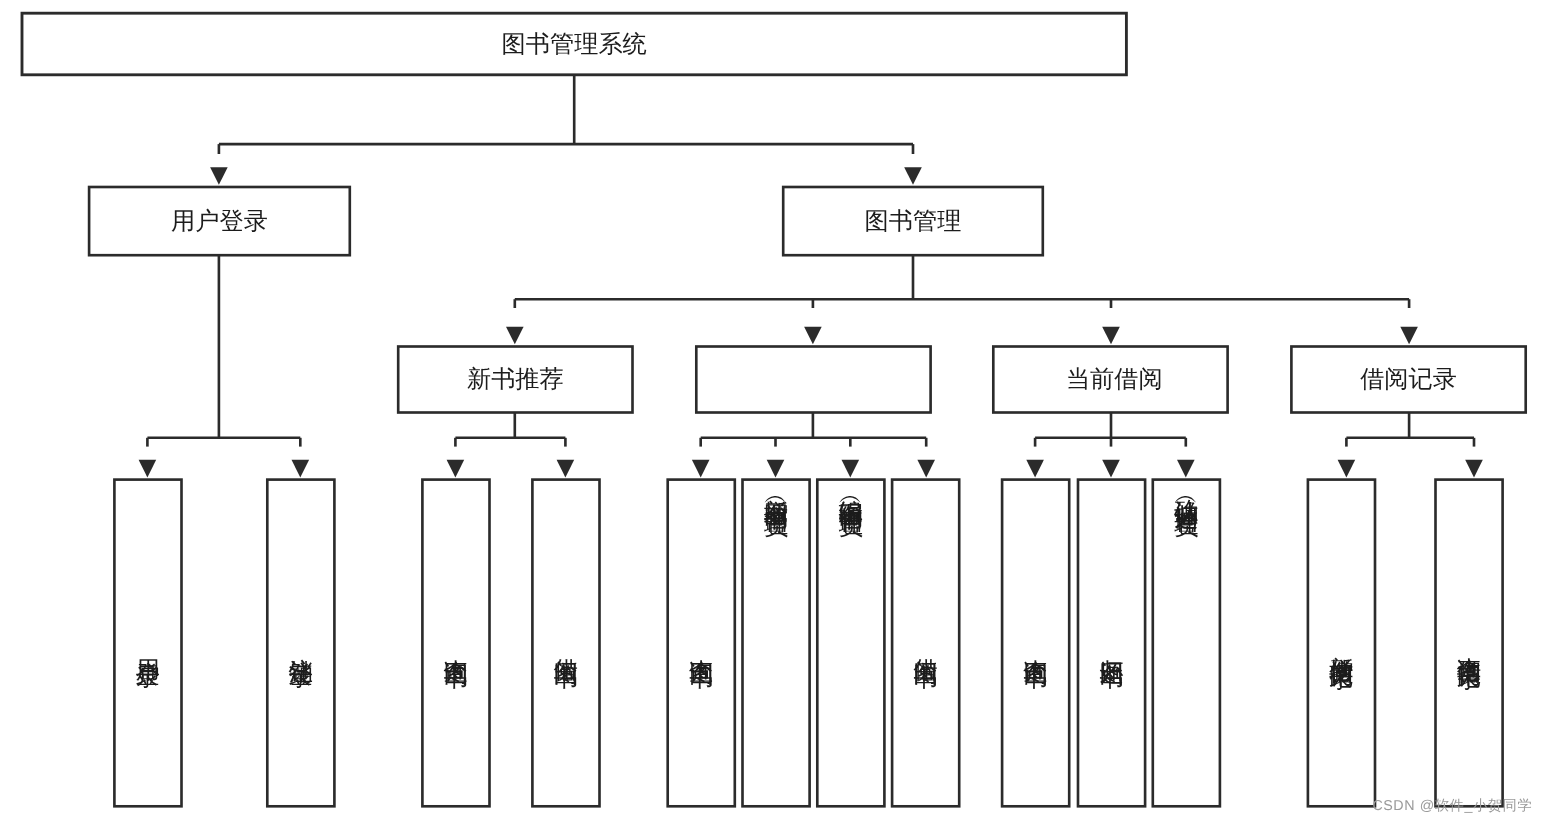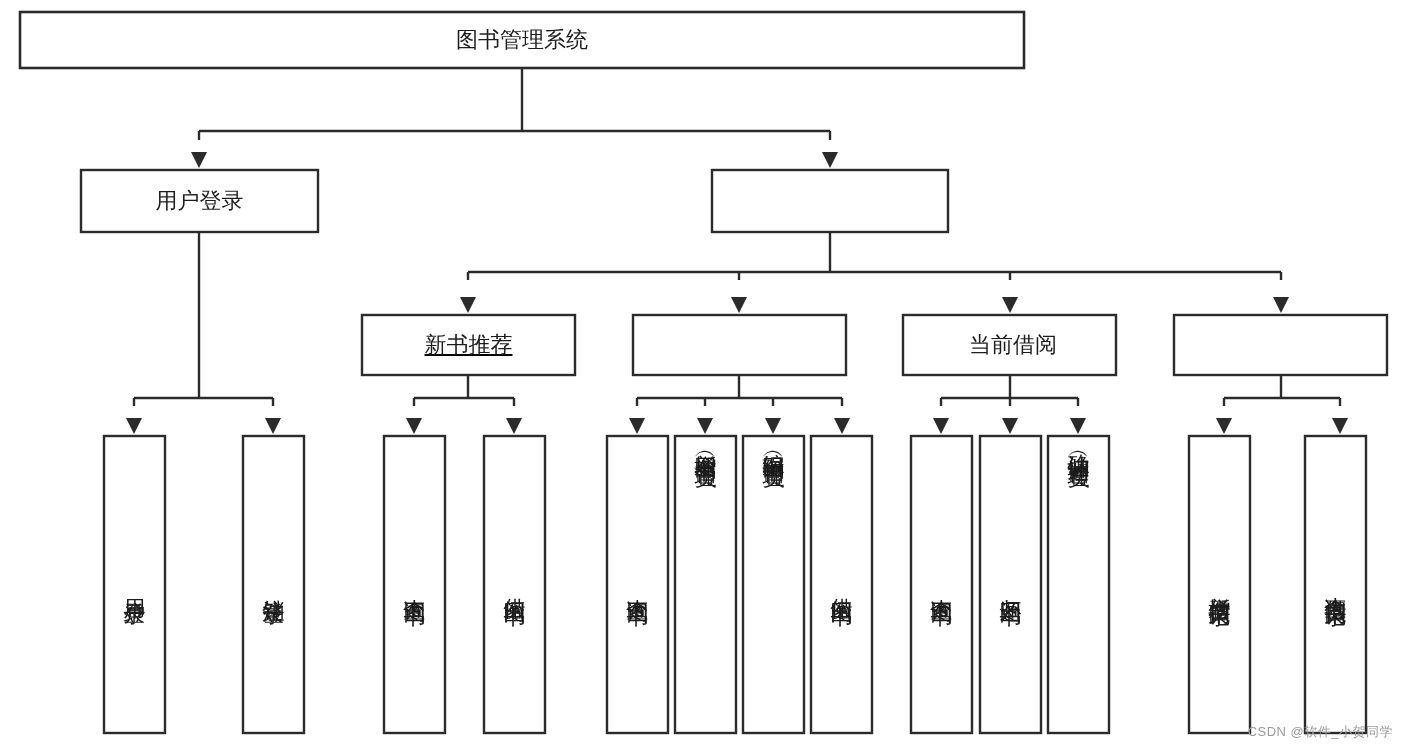--- a/index.html
+++ b/index.html
@@ -185,27 +185,33 @@
 
   </svg>
 
   <div class="hlabel-wrap" style="left:20px; top:12px; width:1004px; height:56px;">
     <span class="hlabel-text">图书管理系统</span>
   </div>
 
   <div class="hlabel-wrap" style="left:81px; top:170px; width:237px; height:62px;">
     <span class="hlabel-text">用户登录</span>
   </div>
-
-  <div class="hlabel-wrap" style="left:362px; top:315px; width:213px; height:60px;text-decoration:underline;">
+  <div class="hlabel-wrap" style="left:712px; top:170px; width:236px; height:62px;">
+    <span class="hlabel-text">图书管理</span>
+  </div>
+
+  <div class="hlabel-wrap" style="left:362px; top:315px; width:213px; height:60px;">
     <span class="hlabel-text">新书推荐</span>
   </div>
   <div class="hlabel-wrap" style="left:903px; top:315px; width:220px; height:60px;">
     <span class="hlabel-text">当前借阅</span>
   </div>
+  <div class="hlabel-wrap" style="left:1174px; top:315px; width:213px; height:60px;">
+    <span class="hlabel-text">借阅记录</span>
+  </div>
 
   <div class="vlabel-wrap" style="left:104px; top:436px; width:61px; height:297px;">
     <span class="vlabel-text">用户登录</span>
   </div>
   <div class="vlabel-wrap" style="left:243px; top:436px; width:61px; height:297px;">
     <span class="vlabel-text">注销登录</span>
   </div>
   <div class="vlabel-wrap" style="left:384px; top:436px; width:61px; height:297px;">
     <span class="vlabel-text">查询图书</span>
   </div>

